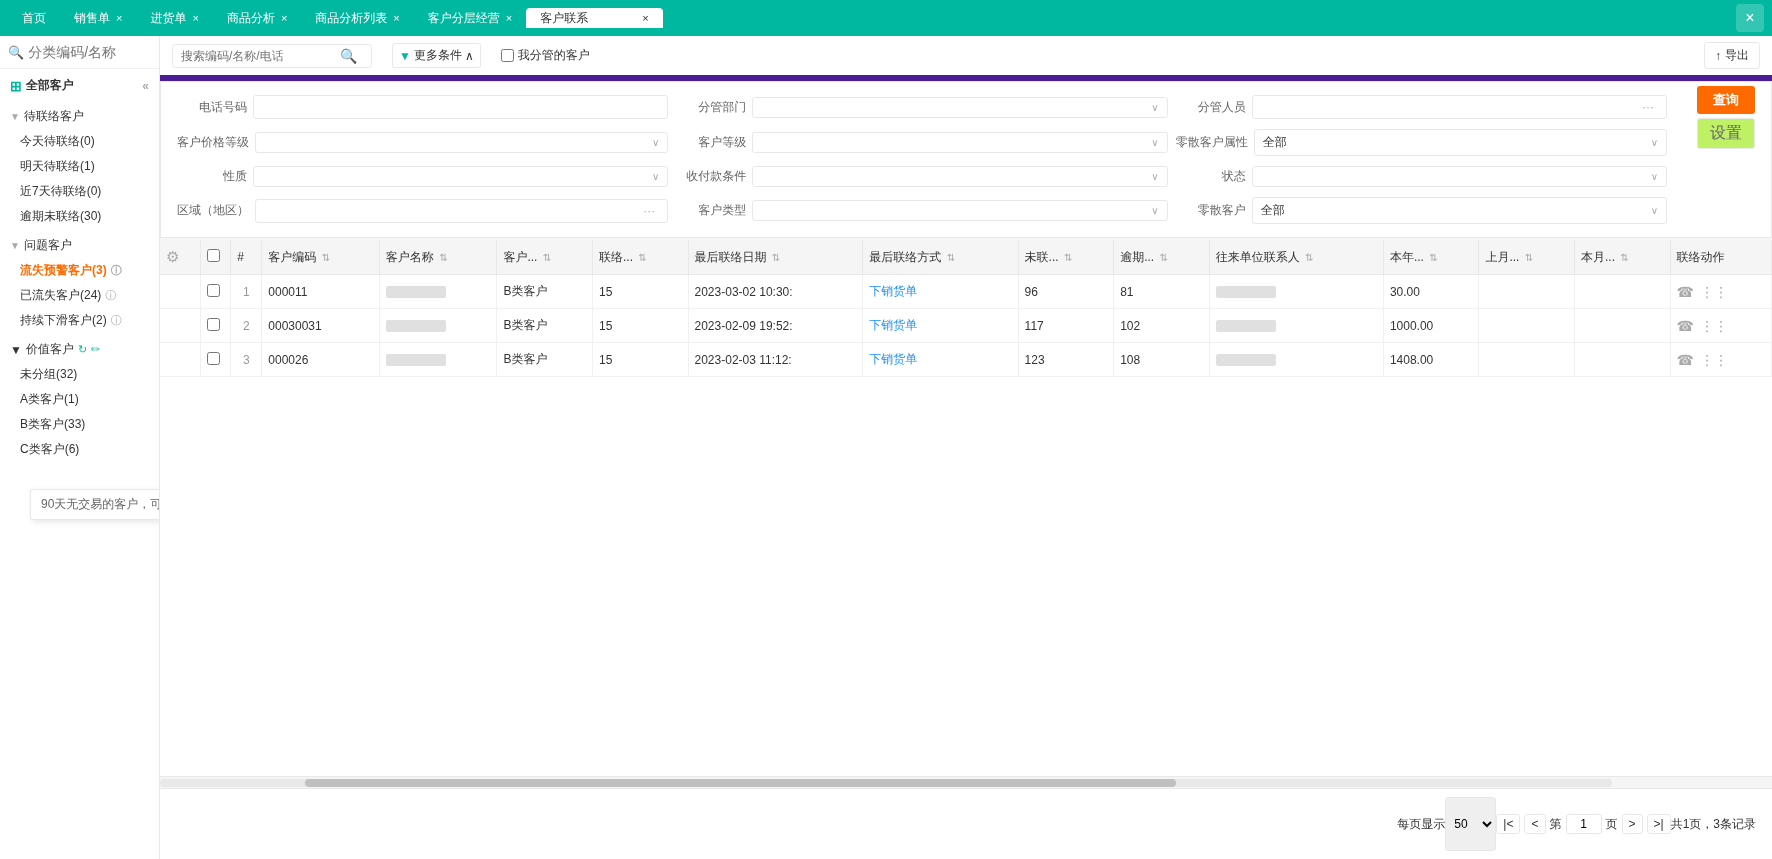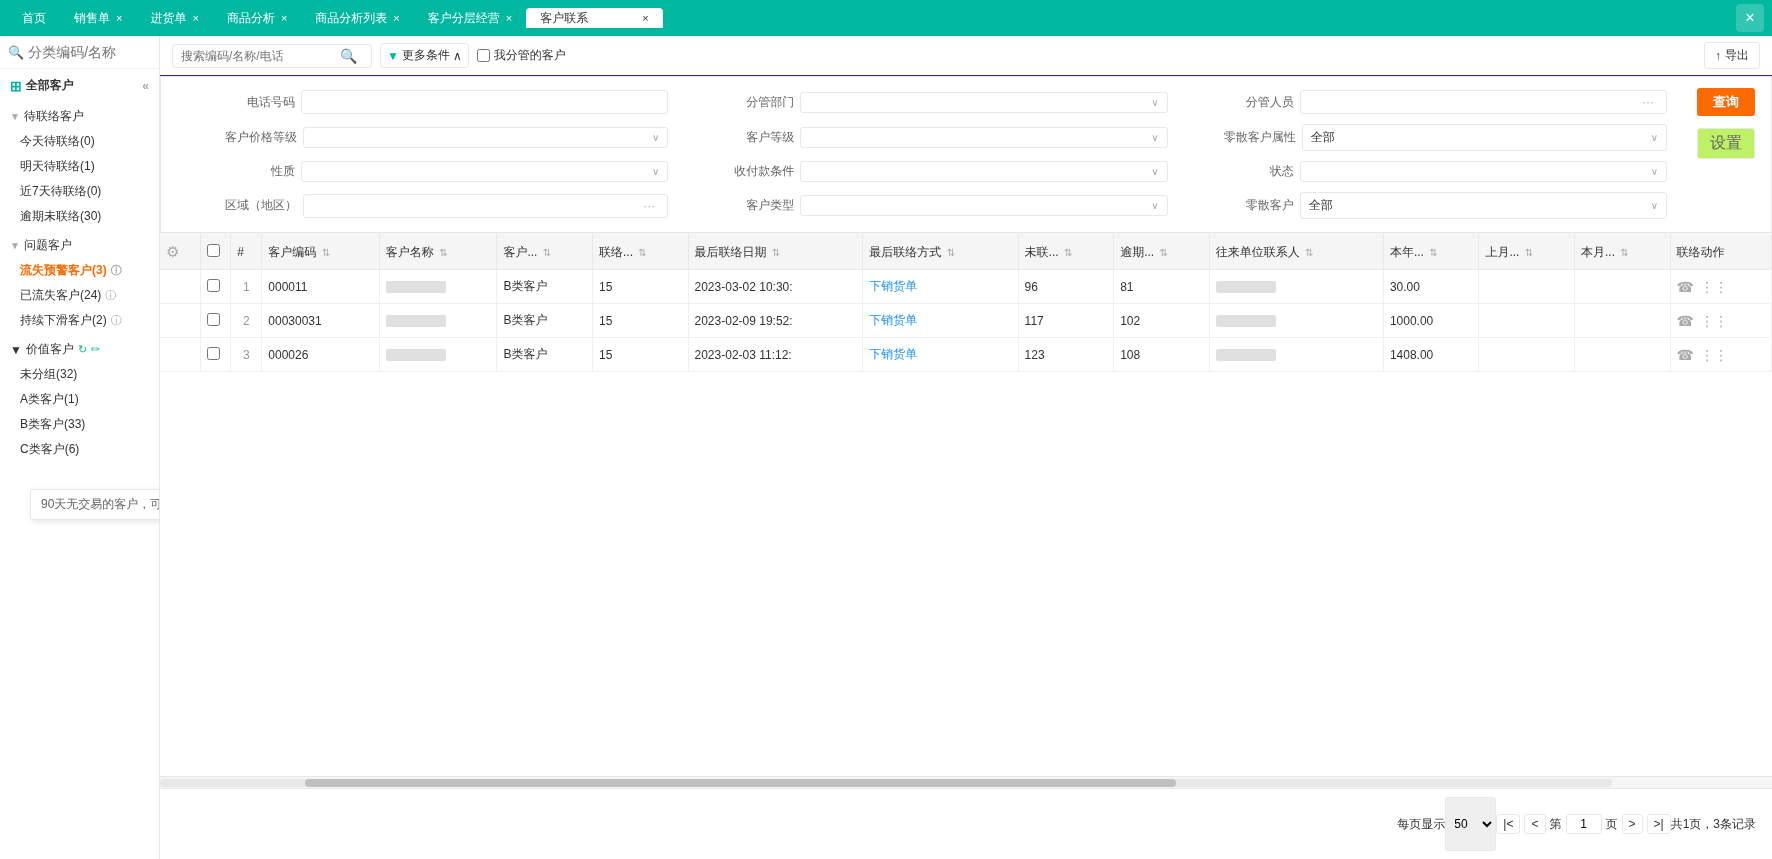--- a/index.html
+++ b/index.html
@@ -64,21 +64,21 @@
     }
     .sidebar-divider { display: flex; align-items: center; padding: 4px 10px; color: #333; font-size: 12px; gap: 4px; }
     .sidebar-divider .icon-small { font-size: 11px; color: #00b8a0; cursor: pointer; }
 
     
     .content { flex: 1; display: flex; flex-direction: column; overflow: hidden; background: #f5f5f5; }
 
     
     .toolbar {
       display: flex; align-items: center; padding: 6px 12px; background: #fff;
-      border-bottom: 1px solid #4c1d95; gap: 8px; flex-wrap: wrap;
+      border-bottom: 6px solid #4c1d95; gap: 20px; flex-wrap: wrap;
     }
     .search-input-wrap {
       display: flex; align-items: center; border: 1px solid #e8e8e8; border-radius: 3px;
       padding: 3px 8px; gap: 4px; min-width: 200px;
     }
     .search-input-wrap input { border: none; outline: none; font-size: 12px; color: #999; min-width: 150px; }
     .search-input-wrap .s-icon { color: #ff6a00; font-size: 14px; cursor: pointer; }
     .filter-btn {
       display: flex; align-items: center; gap: 3px; cursor: pointer; color: #333; padding: 3px 6px;
       border: 1px solid #e8e8e8; border-radius: 3px; background: #fff;
@@ -90,33 +90,33 @@
       display: flex; align-items: center; gap: 4px; padding: 4px 10px; border: 1px solid #e8e8e8;
       background: #fff; border-radius: 3px; cursor: pointer; color: #333;
     }
 
     
     .filter-panel {
       background: #fff; border: 1px solid #e8e8e8; margin: 0; padding: 8px 16px;
       position: relative;
     }
     .filter-row { display: flex; align-items: center; padding: 5px 0; gap: 8px; }
-    .filter-cell { display: flex; align-items: center; flex: 1; gap: 6px; min-width: 0; margin-left: 48px; }
+    .filter-cell { display: flex; align-items: center; flex: 1; gap: 6px; min-width: 0; }
     .filter-label { color: #666; white-space: nowrap; min-width: 70px; text-align: right; }
     .filter-input {
       flex: 1; border: 1px solid #e8e8e8; border-radius: 3px; padding: 4px 8px;
       font-size: 12px; outline: none; color: #333; background: #fff;
     }
     .filter-select {
       flex: 1; border: 1px solid #e8e8e8; border-radius: 3px; padding: 4px 8px;
       font-size: 12px; outline: none; color: #333; background: #fff; display: flex;
       align-items: center; justify-content: space-between; cursor: pointer;
     }
     .filter-select .caret { color: #aaa; font-size: 10px; }
-    .filter-btn-group { display: flex; flex-direction: column; gap: 12px; position: absolute; right: 16px; top: 11px; }
+    .filter-btn-group { display: flex; flex-direction: column; gap: 4px; position: absolute; right: 16px; top: 4px; }
     .btn-query {
       background: #ff6a00; color: #fff; border: none; border-radius: 3px; padding: 5px 16px;
       cursor: pointer; font-size: 13px; font-weight: bold;
     }
     .btn-setting {
       background: #bef264; color: #666; border: 1px solid #e8e8e8; border-radius: 3px;
       padding: 4px 12px; cursor: pointer; font-size: 16px; text-align: center;
     }
     .more-dots { color: #aaa; cursor: pointer; padding: 0 4px; }
 

